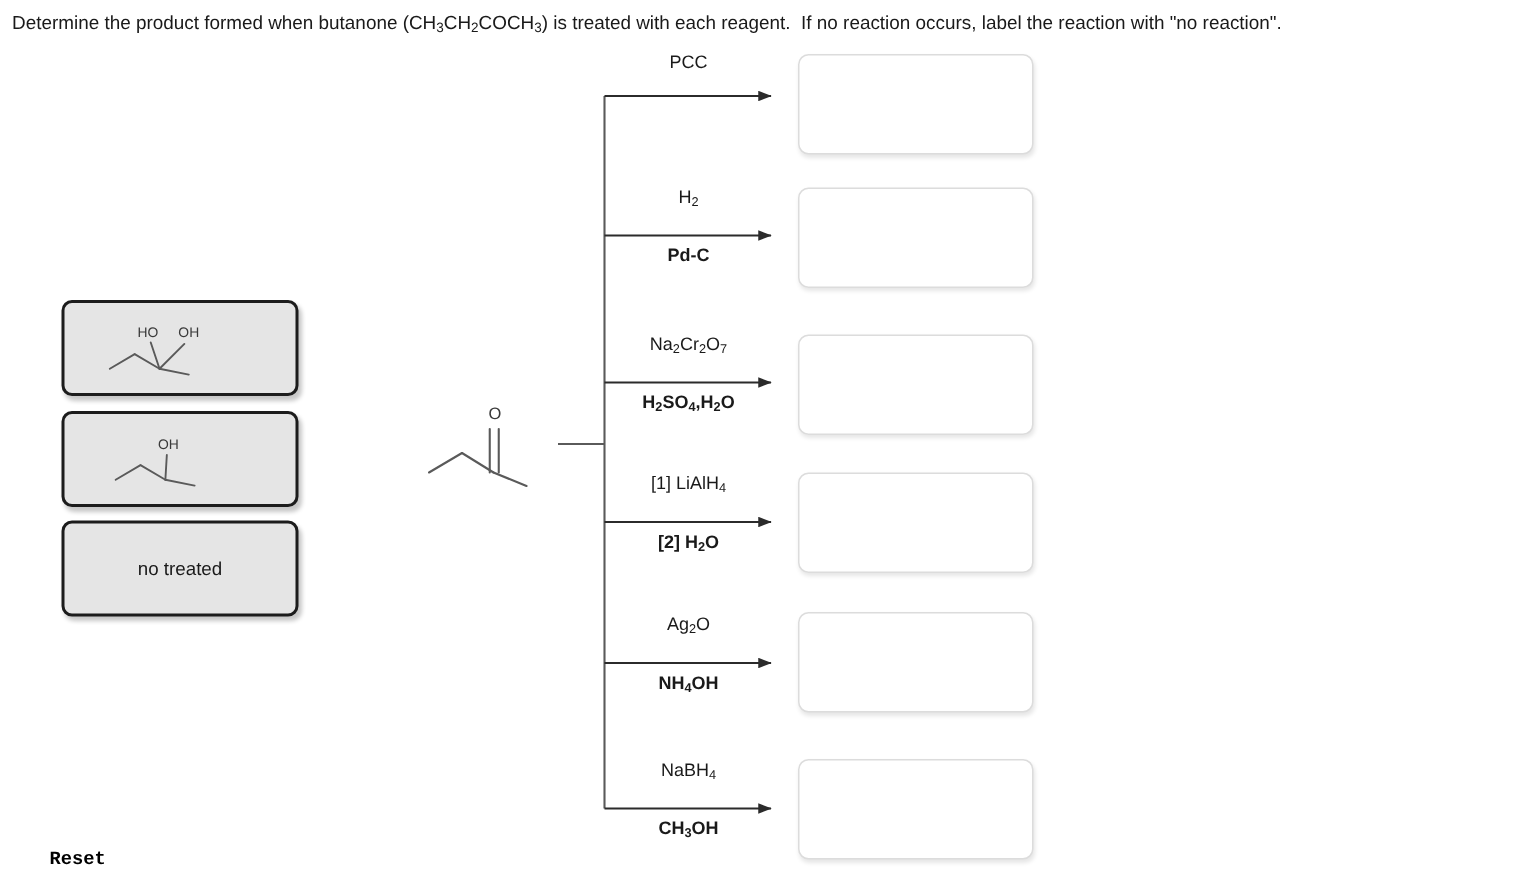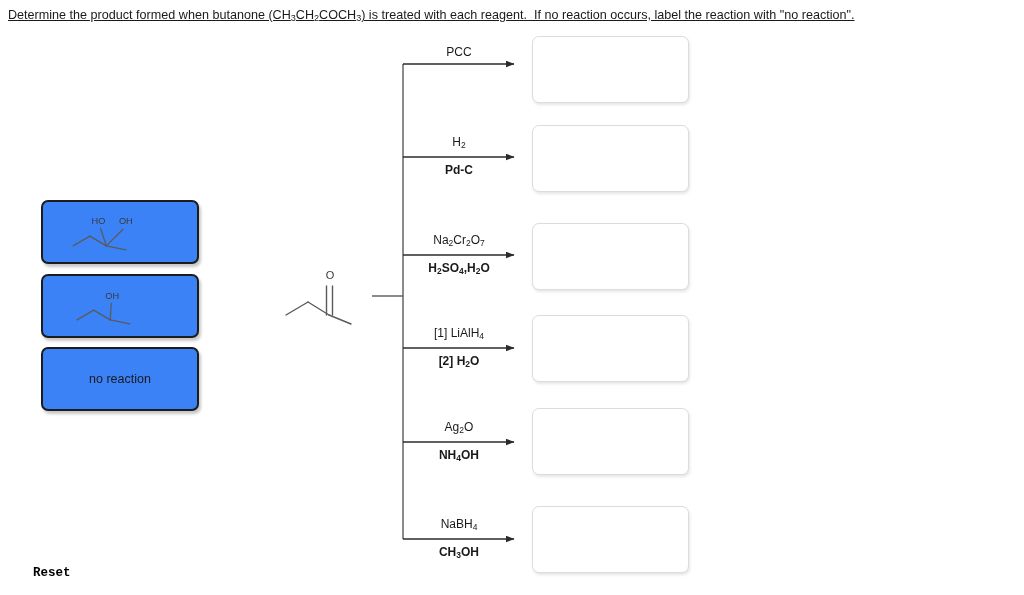--- a/index.html
+++ b/index.html
@@ -19,30 +19,29 @@
   
   #prompt {
     position: absolute;
     left: 8px;
     top: 7px;
     width: 1010px;
     font-size: 12.6px;
     line-height: 16px;
     color: #1a1a1a;
     white-space: nowrap;
-    text-decoration: underline;
   }
   #prompt sub { font-size: 9px; vertical-align: -2px; }
 
   
   .option-card {
     position: absolute;
     left: 41px;
     width: 158px;
-    background: #3b82f6;
+    background: #e5e5e5;
     border: 2px solid #1c1c1c;
     border-radius: 7px;
     box-shadow: 2px 3px 3px rgba(0,0,0,0.22);
     box-sizing: border-box;
   }
   #opt-diol  { top: 200px; height: 64px; }
   #opt-ol    { top: 274px; height: 64px; }
   #opt-norxn { top: 347px; height: 64px; }
 
   .option-card .struct {
@@ -96,21 +95,21 @@
   
   .reagent {
     position: absolute;
     left: 403px;
     width: 112px;
     text-align: center;
     font-size: 12px;
     color: #1a1a1a;
     line-height: 15px;
   }
-  .reagent .top    { position: absolute; left: 0; right: 0; bottom: 4px; text-align: center; }
+  .reagent .top    { position: absolute; left: 0; right: 0; bottom: 15px; text-align: center; }
   .reagent .bottom { position: absolute; left: 0; right: 0; top: 6px; font-weight: bold; }
   .reagent sub { font-size: 8.5px; vertical-align: -2px; }
 
   
   .answer-box {
     position: absolute;
     left: 532px;
     width: 157px;
     height: 67px;
     background: #ffffff;
@@ -145,21 +144,21 @@
     <g stroke="#5a5a5a" stroke-width="1.3" fill="none" stroke-linecap="round">
       <line x1="35" y1="45" x2="52" y2="35"></line>
       <line x1="52" y1="35" x2="69" y2="45"></line>
       <line x1="69" y1="45" x2="89" y2="49"></line>
       <line x1="69" y1="45" x2="70" y2="28"></line>
     </g>
   </svg>
 </div>
 
 <div class="option-card" id="opt-norxn">
-  <div class="norxn-label">no reaction</div>
+  <div class="norxn-label">no treated</div>
 </div>
 
 <button id="reset-button">Reset</button>
 
 <svg id="substrate" viewBox="0 0 120 72">
   <text x="62" y="17" font-family="Liberation Sans, sans-serif" font-size="11" fill="#3a3a3a" text-anchor="middle">O</text>
   <g stroke="#5a5a5a" stroke-width="1.4" fill="none" stroke-linecap="round">
     <line x1="18" y1="53" x2="40" y2="40"></line>
     <line x1="40" y1="40" x2="61" y2="53"></line>
     <line x1="61" y1="53" x2="83" y2="62"></line>

